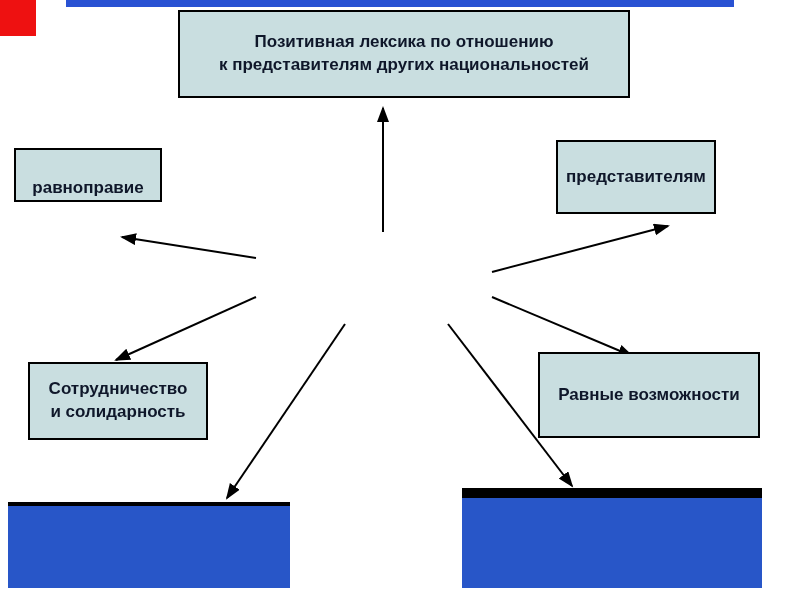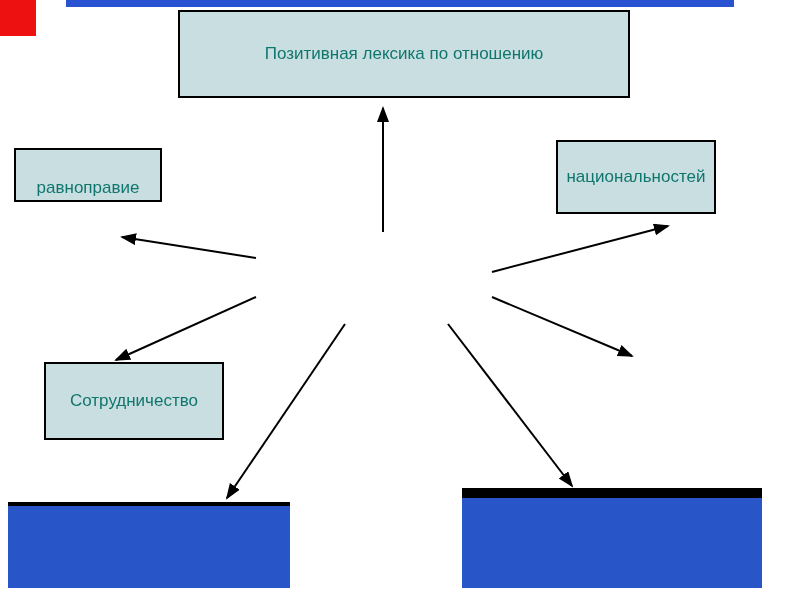--- a/index.html
+++ b/index.html
@@ -36,30 +36,30 @@
   .box {
     position: absolute;
     background: #c9dee0;
     border: 2px solid #000000;
     box-sizing: border-box;
     display: flex;
     flex-direction: column;
     align-items: center;
     justify-content: center;
     text-align: center;
-    color: #0f766e;
-    font-weight: normal;
+    color: #0f172a;
+    font-weight: bold;
     font-size: 17px;
     line-height: 1.35;
   }
   .box-top          { left: 178px; top: 10px;  width: 452px; height: 88px; }
   .box-equality     { left: 14px;  top: 148px; width: 148px; height: 54px; justify-content: flex-end; }
   .box-respect      { left: 556px; top: 140px; width: 160px; height: 74px; }
   .box-center       { left: 258px; top: 236px; width: 232px; height: 86px; font-size: 24px; }
-  .box-cooperation  { left: 28px;  top: 362px; width: 180px; height: 78px; margin-left: 16px; }
+  .box-cooperation  { left: 28px;  top: 362px; width: 180px; height: 78px; }
   .box-opportunity  { left: 538px; top: 352px; width: 222px; height: 86px; }
   .blue-box {
     position: absolute;
     background: #2856c8;
     box-sizing: border-box;
   }
   .blue-box-left {
     left: 8px; top: 502px;
     width: 282px; height: 86px;
     border-top: 4px solid #000000;
@@ -88,35 +88,40 @@
     <line x1="256" y1="258" x2="122" y2="237" stroke="#000000" stroke-width="2" marker-end="url(#arrowhead)"></line>
     <line x1="492" y1="272" x2="668" y2="226" stroke="#000000" stroke-width="2" marker-end="url(#arrowhead)"></line>
     <line x1="256" y1="297" x2="116" y2="360" stroke="#000000" stroke-width="2" marker-end="url(#arrowhead)"></line>
     <line x1="492" y1="297" x2="632" y2="356" stroke="#000000" stroke-width="2" marker-end="url(#arrowhead)"></line>
     <line x1="345" y1="324" x2="227" y2="498" stroke="#000000" stroke-width="2" marker-end="url(#arrowhead)"></line>
     <line x1="448" y1="324" x2="572" y2="486" stroke="#000000" stroke-width="2" marker-end="url(#arrowhead)"></line>
   </svg>
 
   <div class="box box-top">
     <div>Позитивная лексика по отношению</div>
+    <div>к представителям других национальностей</div>
   </div>
 
   <div class="box box-equality">
     <div>равноправие</div>
   </div>
 
   <div class="box box-respect">
-    <div>национальностей</div>
+    <div>представителям</div>
   </div>
 
 
   <div class="box box-cooperation">
     <div>Сотрудничество</div>
+    <div>и солидарность</div>
   </div>
 
+  <div class="box box-opportunity">
+    <div>Равные возможности</div>
+  </div>
 
   <div class="blue-box blue-box-left">
     <span></span>
   </div>
 
   <div class="blue-box blue-box-right">
     <span></span>
   </div>
 
 </div>

